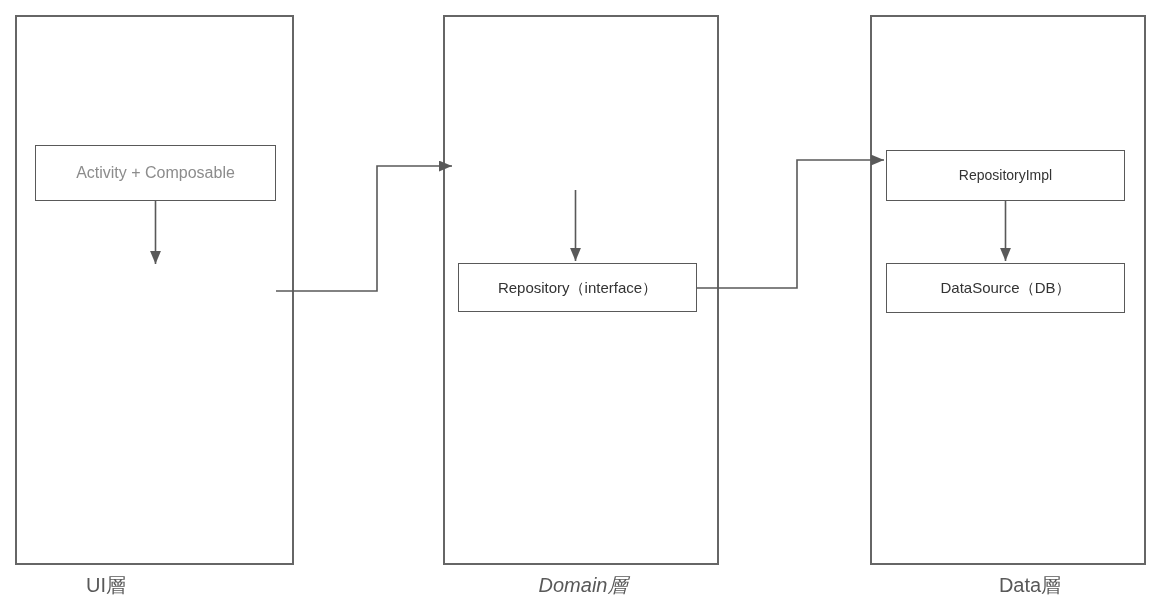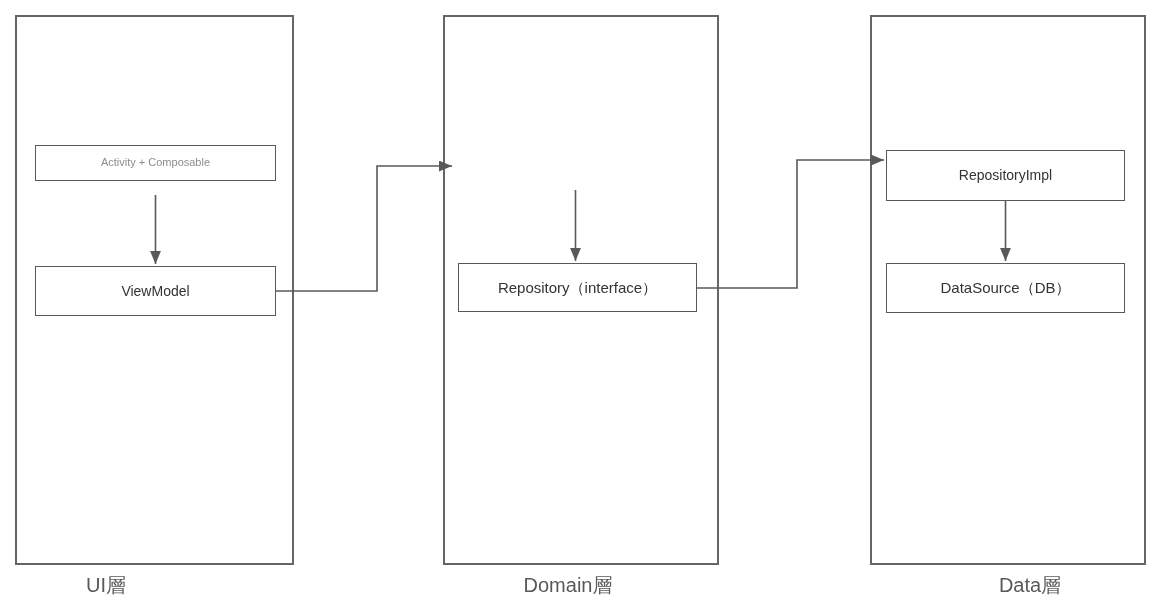--- a/index.html
+++ b/index.html
@@ -35,35 +35,35 @@
 
   .node{
     position:absolute;
     display:flex;align-items:center;justify-content:center;
     text-align:center;
     background:var(--background);
     border:1.5px solid var(--box-border);
     color:var(--text);
     line-height:1.2;
   }
-  #node-activity{left:35px;top:145px;width:241px;height:36px;font-size:11px;color:var(--muted-text);}
+  #node-activity{left:35px;top:145px;width:241px;height:56px;font-size:16px;color:var(--muted-text);}
   #node-viewmodel{left:35px;top:266px;width:241px;height:50px;font-size:14px;}
   #node-usecase{left:454px;top:139px;width:243px;height:51px;font-size:15px;background:var(--highlight-fill);color:#1a1a1a;}
   #node-repository{left:458px;top:263px;width:239px;height:49px;font-size:15px;}
   #node-repositoryimpl{left:886px;top:134px;width:239px;height:51px;font-size:14px;margin-top:16px;}
   #node-datasource{left:886px;top:263px;width:239px;height:50px;font-size:15px;text-align:center;}
 
   .layer-label{
     position:absolute;top:572px;
     transform:translateX(-50%);
     font-size:20px;color:var(--label-text);
     white-space:nowrap;
   }
   #label-ui{left:106px;text-align:right;}
-  #label-domain{left:568px;}
+  #label-domain{left:583px;font-style:italic;}
   #label-data{left:1030px;}
 </style>
 </head>
 <body>
 
 <div class="canvas">
 
   <div class="layer" id="layer-ui"></div>
   <div class="layer" id="layer-domain"></div>
   <div class="layer" id="layer-data"></div>
@@ -75,21 +75,20 @@
       </marker>
     </defs>
     <path class="edge" d="M155.5 195 V264" marker-end="url(#arrow)"></path>
     <path class="edge" d="M276 291 H377 V166 H452" marker-end="url(#arrow)"></path>
     <path class="edge" d="M575.5 190 V261" marker-end="url(#arrow)"></path>
     <path class="edge" d="M697 288 H797 V160 H884" marker-end="url(#arrow)"></path>
     <path class="edge" d="M1005.5 185 V261" marker-end="url(#arrow)"></path>
   </svg>
 
   <div class="node" id="node-activity">Activity + Composable</div>
-  <div class="node" id="node-viewmodel">ViewModel</div>
   <div class="node" id="node-repository">Repository（interface）</div>
   <div class="node" id="node-repositoryimpl">RepositoryImpl</div>
   <div class="node" id="node-datasource">DataSource（DB）</div>
 
   <div class="layer-label" id="label-ui">UI層</div>
   <div class="layer-label" id="label-domain">Domain層</div>
   <div class="layer-label" id="label-data">Data層</div>
 
 </div>
 

